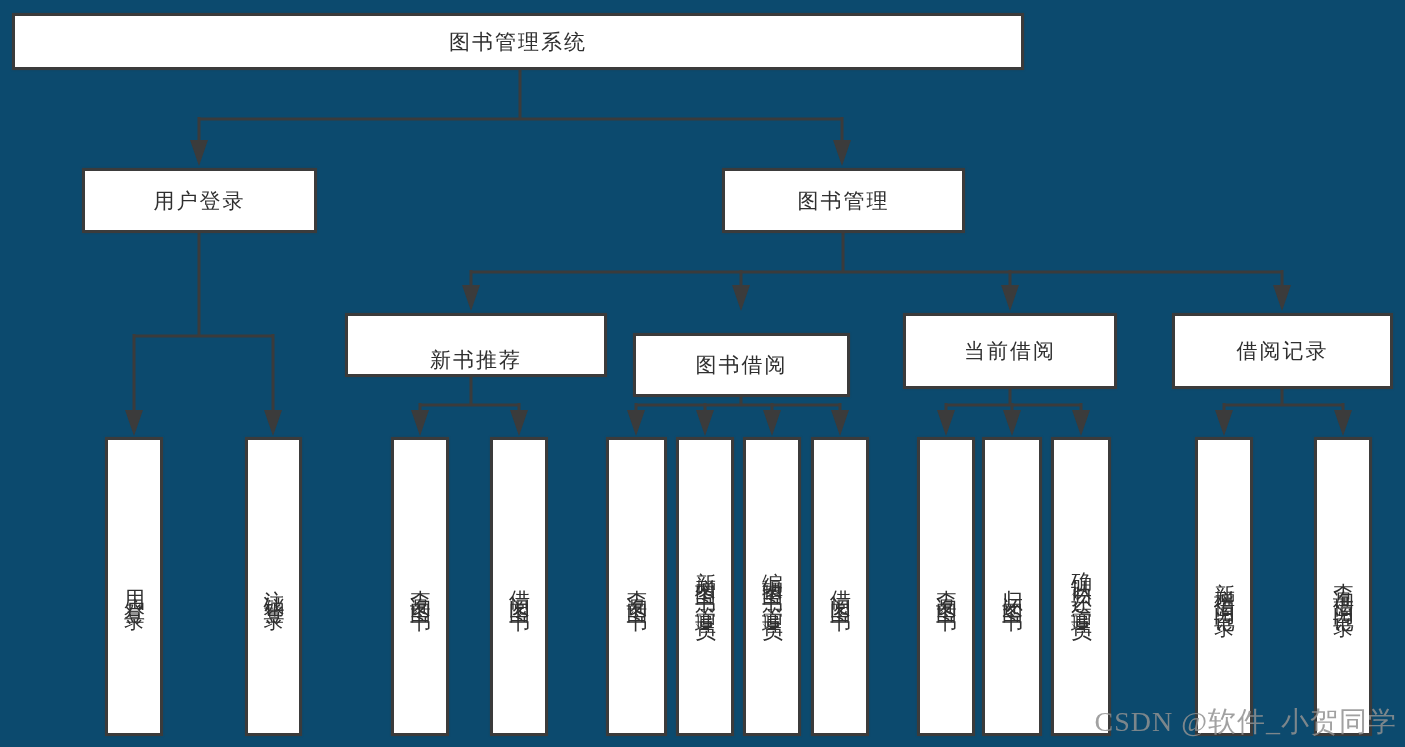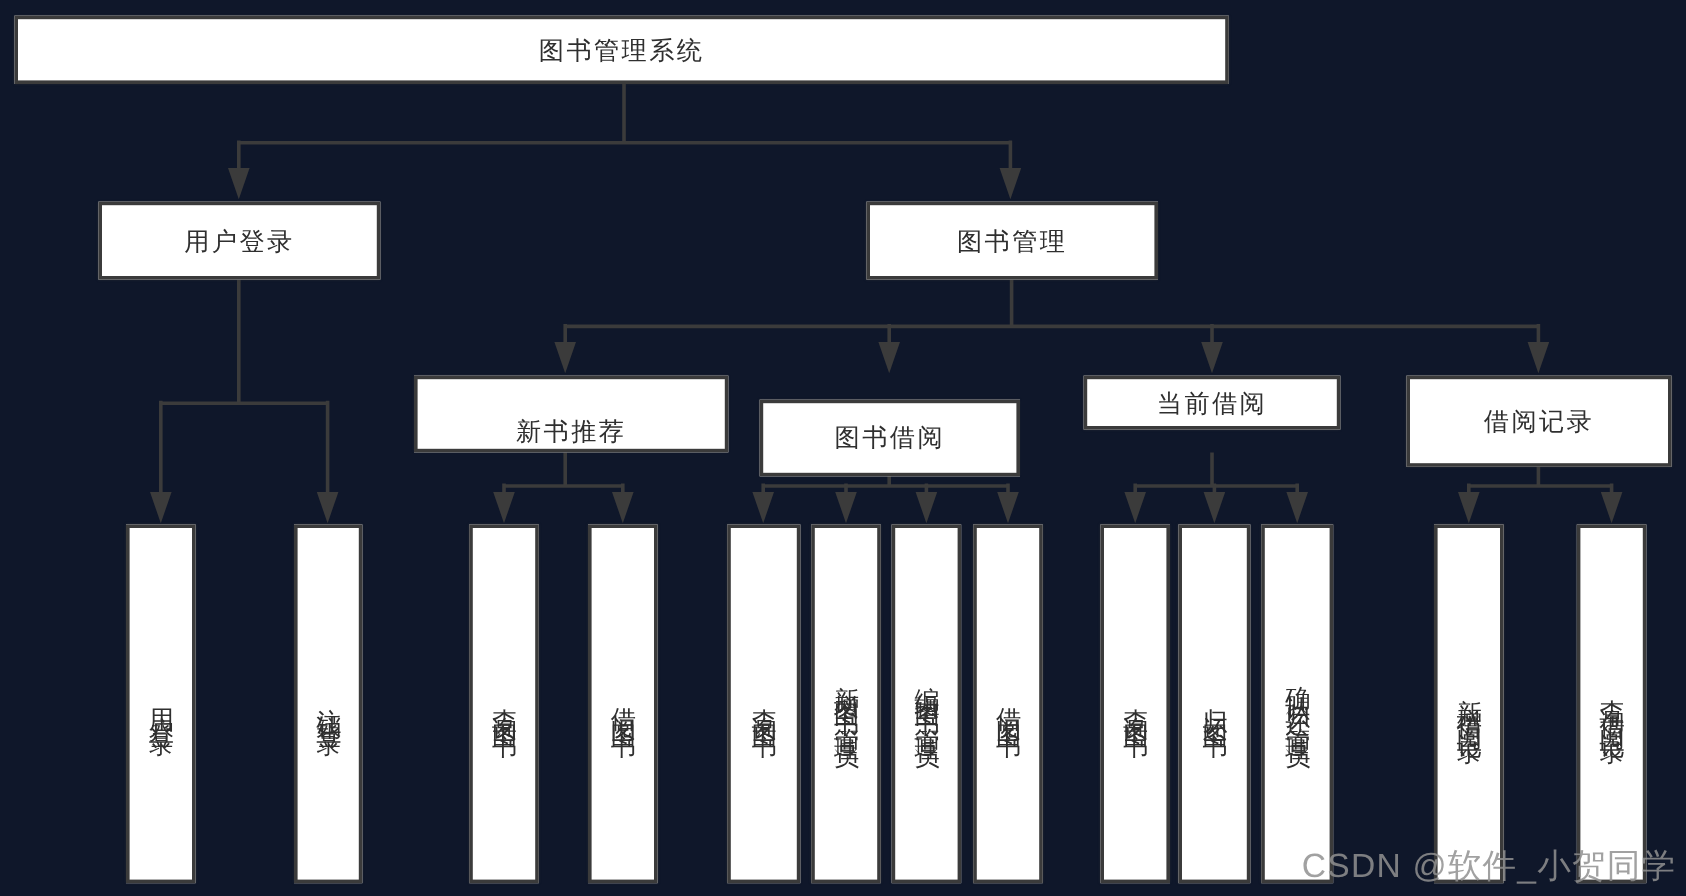--- a/index.html
+++ b/index.html
@@ -4,22 +4,22 @@
 <style>
   html, body {
     margin: 0;
     padding: 0;
     background: #ffffff;
   }
   .canvas {
     position: relative;
     width: 1405px;
     height: 747px;
-    background: #0f172a;
-    font-family: Liberation Sans, sans-serif;
+    background: #0c4a6e;
+    font-family: Liberation Serif, serif;
     overflow: hidden;
   }
   .wires {
     position: absolute;
     left: 0;
     top: 0;
   }
   .node {
     position: absolute;
     box-sizing: border-box;
@@ -102,21 +102,21 @@
   <div class="node h-node" style="left:722px; top:168px; width:243px; height:65px;align-items:center;">
     <span>图书管理</span>
   </div>
 
   <div class="node h-node" style="left:345px; top:313px; width:262px; height:64px;align-items:flex-end;">
     <span>新书推荐</span>
   </div>
   <div class="node h-node" style="left:633px; top:313px; width:217px; height:64px;margin-top:20px;">
     <span>图书借阅</span>
   </div>
-  <div class="node h-node" style="left:903px; top:313px; width:214px; height:45px;">
+  <div class="node h-node" style="left:903px; top:313px; width:214px; height:76px;">
     <span>当前借阅</span>
   </div>
   <div class="node h-node" style="left:1172px; top:313px; width:221px; height:76px;">
     <span>借阅记录</span>
   </div>
 
   <div class="node v-node" style="left:105px; top:437px; width:58px; height:299px;">
     <span>用户登录</span>
   </div>
   <div class="node v-node" style="left:245px; top:437px; width:57px; height:299px;">

